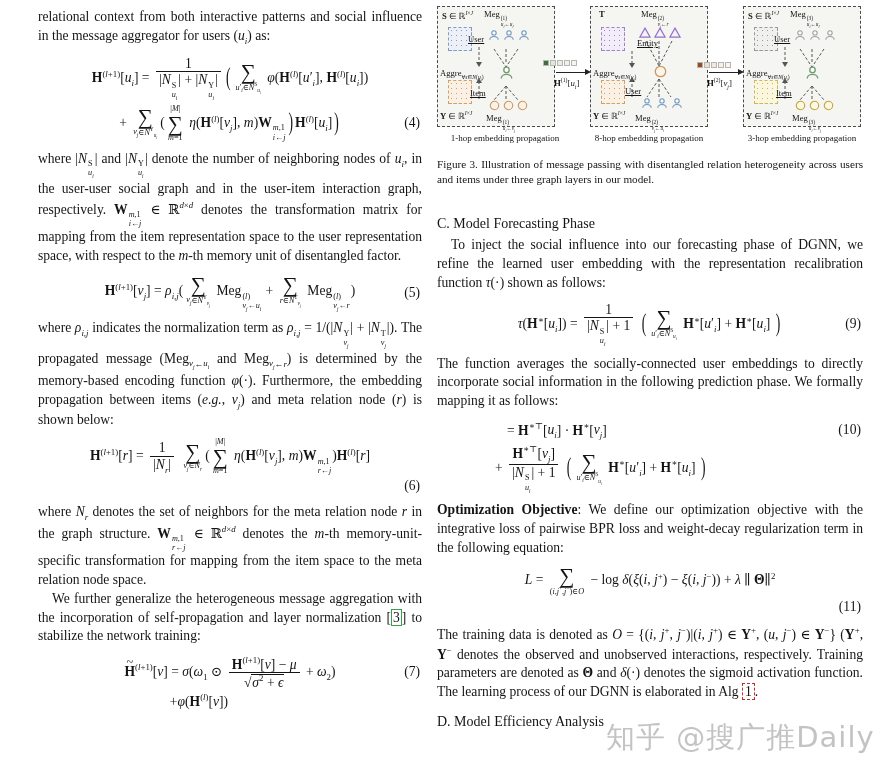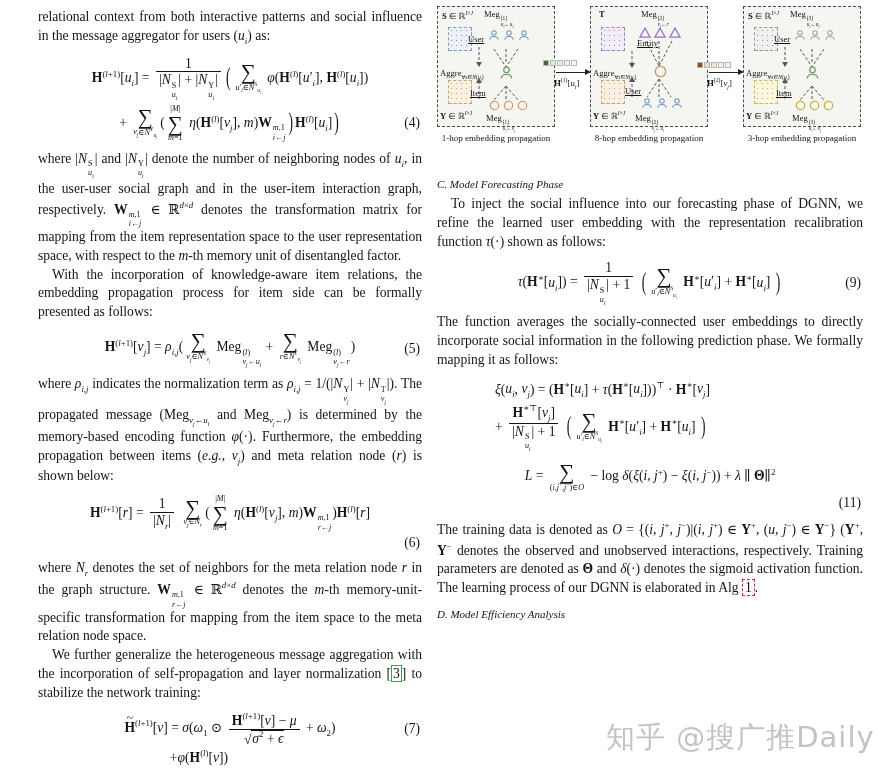--- a/index.html
+++ b/index.html
@@ -25,21 +25,21 @@
   .tld{position:relative;display:inline-block}
   .tld .tm{position:absolute;left:2px;top:-0.72em;font-style:normal;font-size:0.9em}
   .cite-green{border:1px solid #3a9e4e;padding:0 1px}
   .cite-red{border:1px dashed #cc2a2a;padding:0 2px}
   .eq{margin:9px 0 7px}
   .erow{display:flex;justify-content:center;align-items:center;position:relative;margin:3px 0;text-align:left}
   .erow.l{justify-content:flex-start}
   .erow .enum{position:absolute;right:2px}
   .numrow{text-align:right;padding-right:2px;margin-top:-2px}
   .r2{text-align:center;padding-right:62px;margin-top:-2px}
-  .sec{font-style:italic;font-size:11px;text-align:left}
+  .sec{font-size:14px;text-align:left}
   
   .fig{position:relative;height:147px;font-family:"Liberation Serif",serif}
   .panel{position:absolute;top:4px;width:118px;height:121px;border:1.3px dashed #4a4a4a;background:#f5f5f2}
   .panel .el{position:absolute;font-size:8.6px;line-height:1.1;white-space:nowrap}
   .panel .ul{text-decoration:underline}
   .panel .ts{font-size:0.62em;vertical-align:-0.5em}
   .mat{position:absolute;width:24px;height:24px;background-size:5px 5px}
   .mat.blue{border:1px dashed #7f9cc4;background-color:#edf1f7;background-image:radial-gradient(circle,#7f9cc4 0.9px,transparent 1px)}
   .mat.purple{border:1px dashed #9f82cc;background-color:#f2edf9;background-image:radial-gradient(circle,#9f82cc 0.9px,transparent 1px)}
   .mat.orange{border:1px dashed #cfa06a;background-color:#faf0e4;background-image:radial-gradient(circle,#cfa06a 0.9px,transparent 1px)}
@@ -100,21 +100,20 @@
   <p>where |<i>N</i><span class="ts">
         <span>S</span>
         <span><i>u<sub>i</sub></i></span>
       </span>| and |<i>N</i><span class="ts">
         <span>Y</span>
         <span><i>u<sub>i</sub></i></span>
       </span>| denote the number of neighboring nodes of <i>u<sub>i</sub></i>, in the user-user social graph and in the user-item interaction graph, respectively. <b>W</b><span class="ts">
         <span><i>m</i>,1</span>
         <span><i>i</i>←<i>j</i></span>
       </span> ∈ ℝ<sup><i>d</i>×<i>d</i></sup> denotes the transformation matrix for mapping from the item representation space to the user representation space, with respect to the <i>m</i>-th memory unit of disentangled factor.</p>
-  <p class="indent">With the incorporation of knowledge-aware item relations, the embedding propagation process for item side can be formally presented as follows:</p>
 
   <div class="eq">
     <div class="erow">
         <span><b>H</b><sup>(<i>l</i>+1)</sup>[<i>v<sub>j</sub></i>] = <i>ρ<sub>i,j</sub></i>(<span class="sum">
             <span class="sy">∑</span>
             <span class="sb"><i>v<sub>j</sub></i>∈<i>N</i><sup>Y</sup><sub><i>v<sub>j</sub></i></sub></span>
           </span> Meg<span class="ts">
             <span>(<i>l</i>)</span>
             <span><i>v<sub>j</sub></i>←<i>u<sub>i</sub></i></span>
           </span> + <span class="sum">
@@ -229,21 +228,21 @@
         <svg width="11" height="11" viewBox="0 0 12 12">
             <circle cx="6" cy="6" r="4.6" fill="#fbf2e6" stroke="#c89868" stroke-width="1.2"></circle>
           </svg>
       </div>
       <div class="el" style="left:2px;top:103px"><b>Y</b> ∈ ℝ<sup><i>I</i>×<i>J</i></sup></div>
       <div class="el" style="left:48px;top:107px">Meg<span class="ts">
             <span>(1)</span>
             <span><i>u<sub>i</sub></i>←<i>v<sub>j</sub></i></span>
           </span></div>
     </div>
-    <div class="pcap" style="left:0">1-hop embedding propagation</div>
+    <div class="pcap" style="left:9px">1-hop embedding propagation</div>
 
     <div class="harrow" style="left:119px;width:33px"></div>
     <div class="vec" style="left:106px;top:58px">
       <span style="background:#3f7031"></span>
         <span style="background:#dfe9d7"></span>
         <span style="background:#e8efe2"></span>
         <span style="background:#eef3ea"></span>
         <span style="background:#f2f6ef"></span>
     </div>
     <div class="hlab" style="left:117px"><b>H</b><sup>(1)</sup>[<i>u<sub>i</sub></i>]</div>
@@ -371,20 +370,21 @@
       </div>
       <div class="el" style="left:2px;top:103px"><b>Y</b> ∈ ℝ<sup><i>I</i>×<i>J</i></sup></div>
       <div class="el" style="left:48px;top:107px">Meg<span class="ts">
             <span>(3)</span>
             <span><i>u<sub>i</sub></i>←<i>v<sub>j</sub></i></span>
           </span></div>
     </div>
     <div class="pcap" style="left:306px">3-hop embedding propagation</div>
   </div>
 
+  <p class="figcap">Figure 3.   Illustration of message passing with disentangled relation heterogeneity across users and items under three graph layers in our model.</p>
 
   <p class="sec" style="margin-top:28px">C. Model Forecasting Phase</p>
   <p class="indent" style="margin-top:3px">To inject the social influence into our forecasting phase of DGNN, we refine the learned user embedding with the representation recalibration function <i>τ</i>(·) shown as follows:</p>
 
   <div class="eq">
     <div class="erow">
         <span><i>τ</i>(<b>H</b><sup>∗</sup>[<i>u<sub>i</sub></i>]) = <span class="frac">
             <span class="fn">1</span>
             <span class="fd">|<i>N</i><span class="ts">
                 <span>S</span>
@@ -394,37 +394,39 @@
             <span class="sy">∑</span>
             <span class="sb"><i>u</i>′<sub><i>i</i></sub>∈<i>N</i><sup>S</sup><sub><i>u<sub>i</sub></i></sub></span>
           </span> <b>H</b><sup>∗</sup>[<i>u</i>′<sub><i>i</i></sub>] + <b>H</b><sup>∗</sup>[<i>u<sub>i</sub></i>] <span class="bp">)</span></span>
         <span class="enum">(9)</span>
       </div>
   </div>
 
   <p>The function averages the socially-connected user embeddings to directly incorporate social information in the following prediction phase. We formally mapping it as follows:</p>
 
   <div class="eq">
-    <div class="erow l" style="padding-left:58px">
-        <span><i>ξ</i>(<i>u<sub>i</sub></i>, <i>v<sub>j</sub></i>) = (<b>H</b><sup>∗</sup>[<i>u<sub>i</sub></i>] + <i>τ</i>(<b>H</b><sup>∗</sup>[<i>u<sub>i</sub></i>]))<sup>⊤</sup> · <b>H</b><sup>∗</sup>[<i>v<sub>j</sub></i>]</span>
+    <div class="erow l" style="padding-left:70px">
+        <span>= <b>H</b><sup>∗⊤</sup>[<i>u<sub>i</sub></i>] · <b>H</b><sup>∗</sup>[<i>v<sub>j</sub></i>]</span>
+        <span class="enum">(10)</span>
       </div>
     <div class="erow l" style="padding-left:58px">
         <span>+ <span class="frac">
             <span class="fn"><b>H</b><sup>∗⊤</sup>[<i>v<sub>j</sub></i>]</span>
             <span class="fd">|<i>N</i><span class="ts">
                 <span>S</span>
                 <span><i>u<sub>i</sub></i></span>
               </span>| + 1</span>
           </span> <span class="bp">(</span><span class="sum">
             <span class="sy">∑</span>
             <span class="sb"><i>u</i>′<sub><i>i</i></sub>∈<i>N</i><sup>S</sup><sub><i>u<sub>i</sub></i></sub></span>
           </span> <b>H</b><sup>∗</sup>[<i>u</i>′<sub><i>i</i></sub>] + <b>H</b><sup>∗</sup>[<i>u<sub>i</sub></i>] <span class="bp">)</span></span>
       </div>
   </div>
 
+  <p style="margin-top:6px"><b>Optimization Objective</b>: We define our optimization objective with the integrative loss of pairwise BPR loss and weight-decay regularization term in the following equation:</p>
 
   <div class="eq">
     <div class="erow">
         <span><i>L</i> = <span class="sum">
             <span class="sy">∑</span>
             <span class="sb">(<i>i</i>,<i>j</i><sup>+</sup>,<i>j</i><sup>−</sup>)∈<i>O</i></span>
           </span> − log <i>δ</i>(<i>ξ</i>(<i>i</i>, <i>j</i><sup>+</sup>) − <i>ξ</i>(<i>i</i>, <i>j</i><sup>−</sup>)) + <i>λ</i> ∥ <b>Θ</b>∥<sup>2</sup></span>
       </div>
     <div class="numrow">(11)</div>
   </div>

